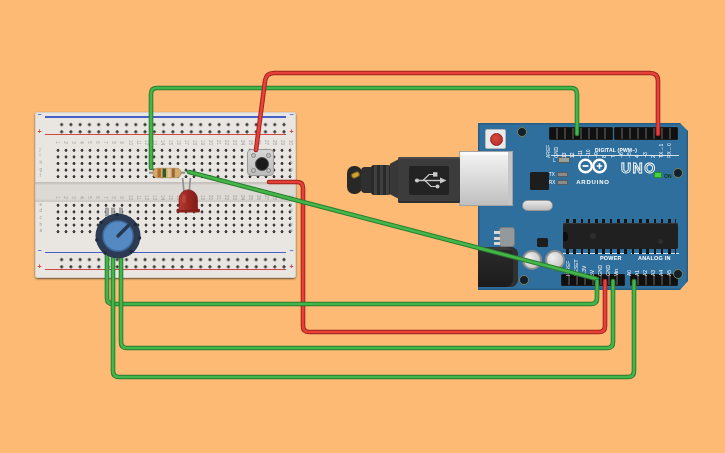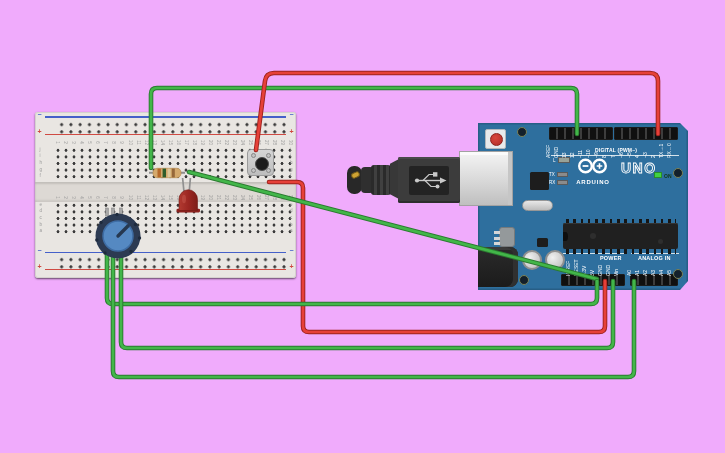--- a/index.html
+++ b/index.html
@@ -1,17 +1,17 @@
 <!DOCTYPE html>
 <html><head>
 <meta charset="utf-8">
 <style>
   html,body{margin:0;padding:0;background:#000;}
   *{box-sizing:border-box;font-family:"Liberation Sans",sans-serif;}
-  .stage{position:relative;width:725px;height:453px;background:#f0abfc;overflow:hidden;}
+  .stage{position:relative;width:725px;height:453px;background:#fdba74;overflow:hidden;}
   .abs{position:absolute;}
 
   
   .breadboard{left:35px;top:112px;width:261px;height:166px;background:#e9e6e2;
     border-radius:3px;box-shadow:inset 0 0 0 1px #d5d2ce, 0 1px 2px rgba(0,0,0,.6);}
   .bb-channel{left:0;top:70px;width:261px;height:20px;background:#ddd9d4;
     box-shadow:inset 0 2px 2px rgba(0,0,0,.12), inset 0 -2px 2px rgba(0,0,0,.08);}
   .rail-line{position:absolute;left:10px;width:241px;height:1.6px;}
   .rail-blue{background:#4560c9;}
   .rail-red{background:#cf4a42;}

